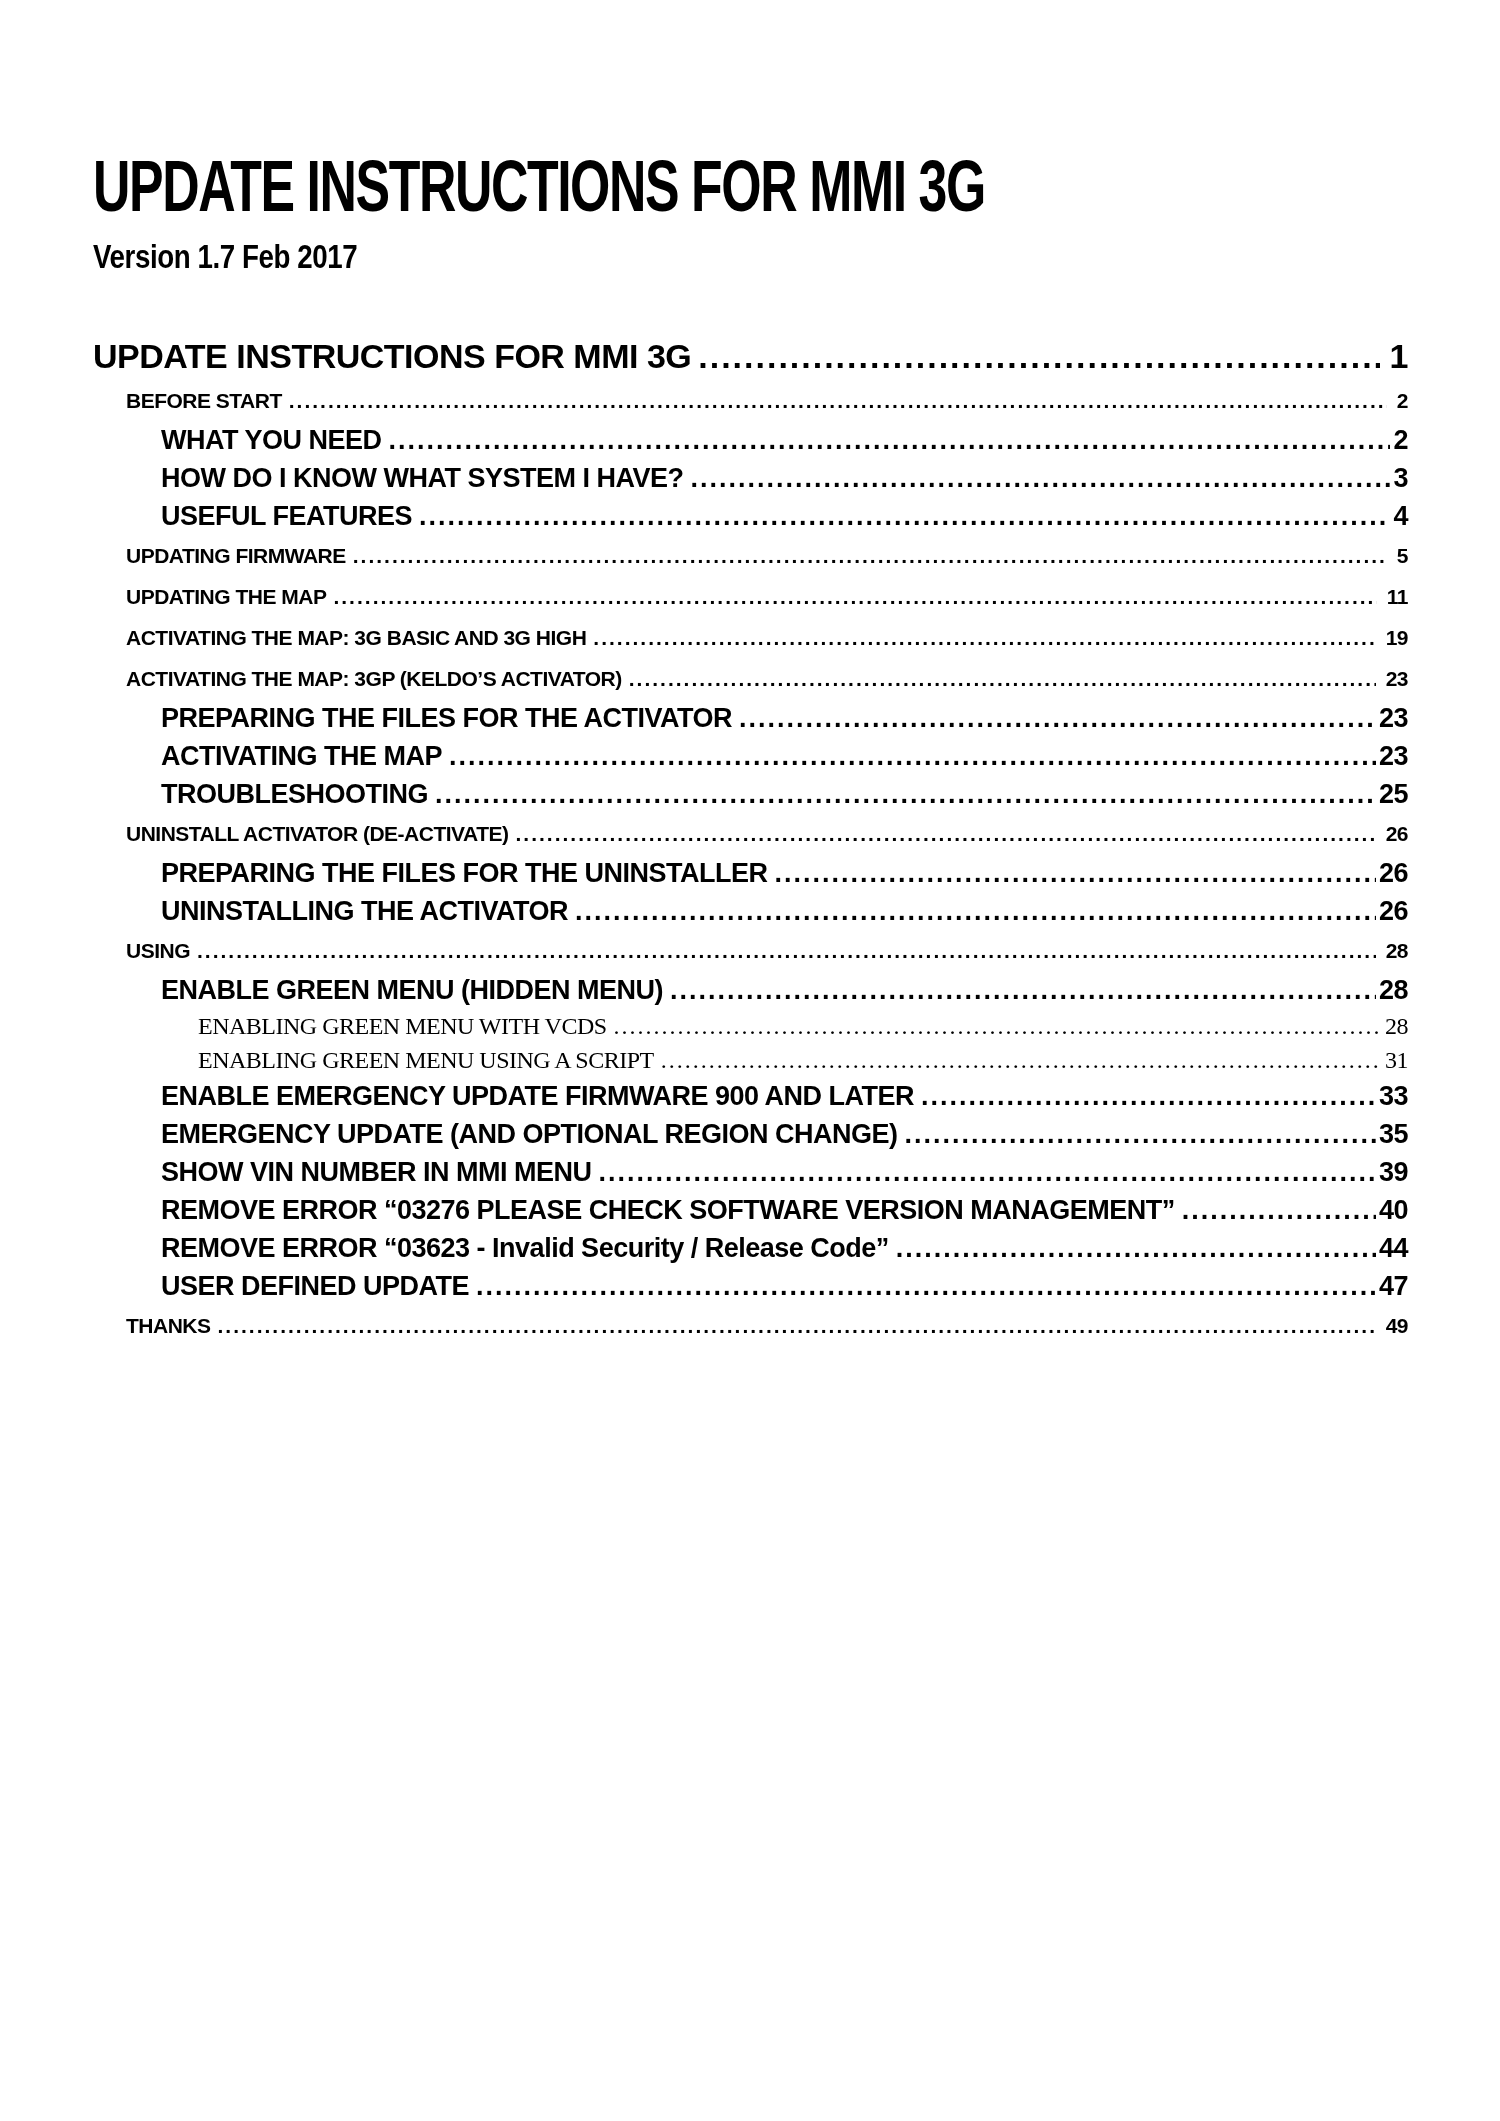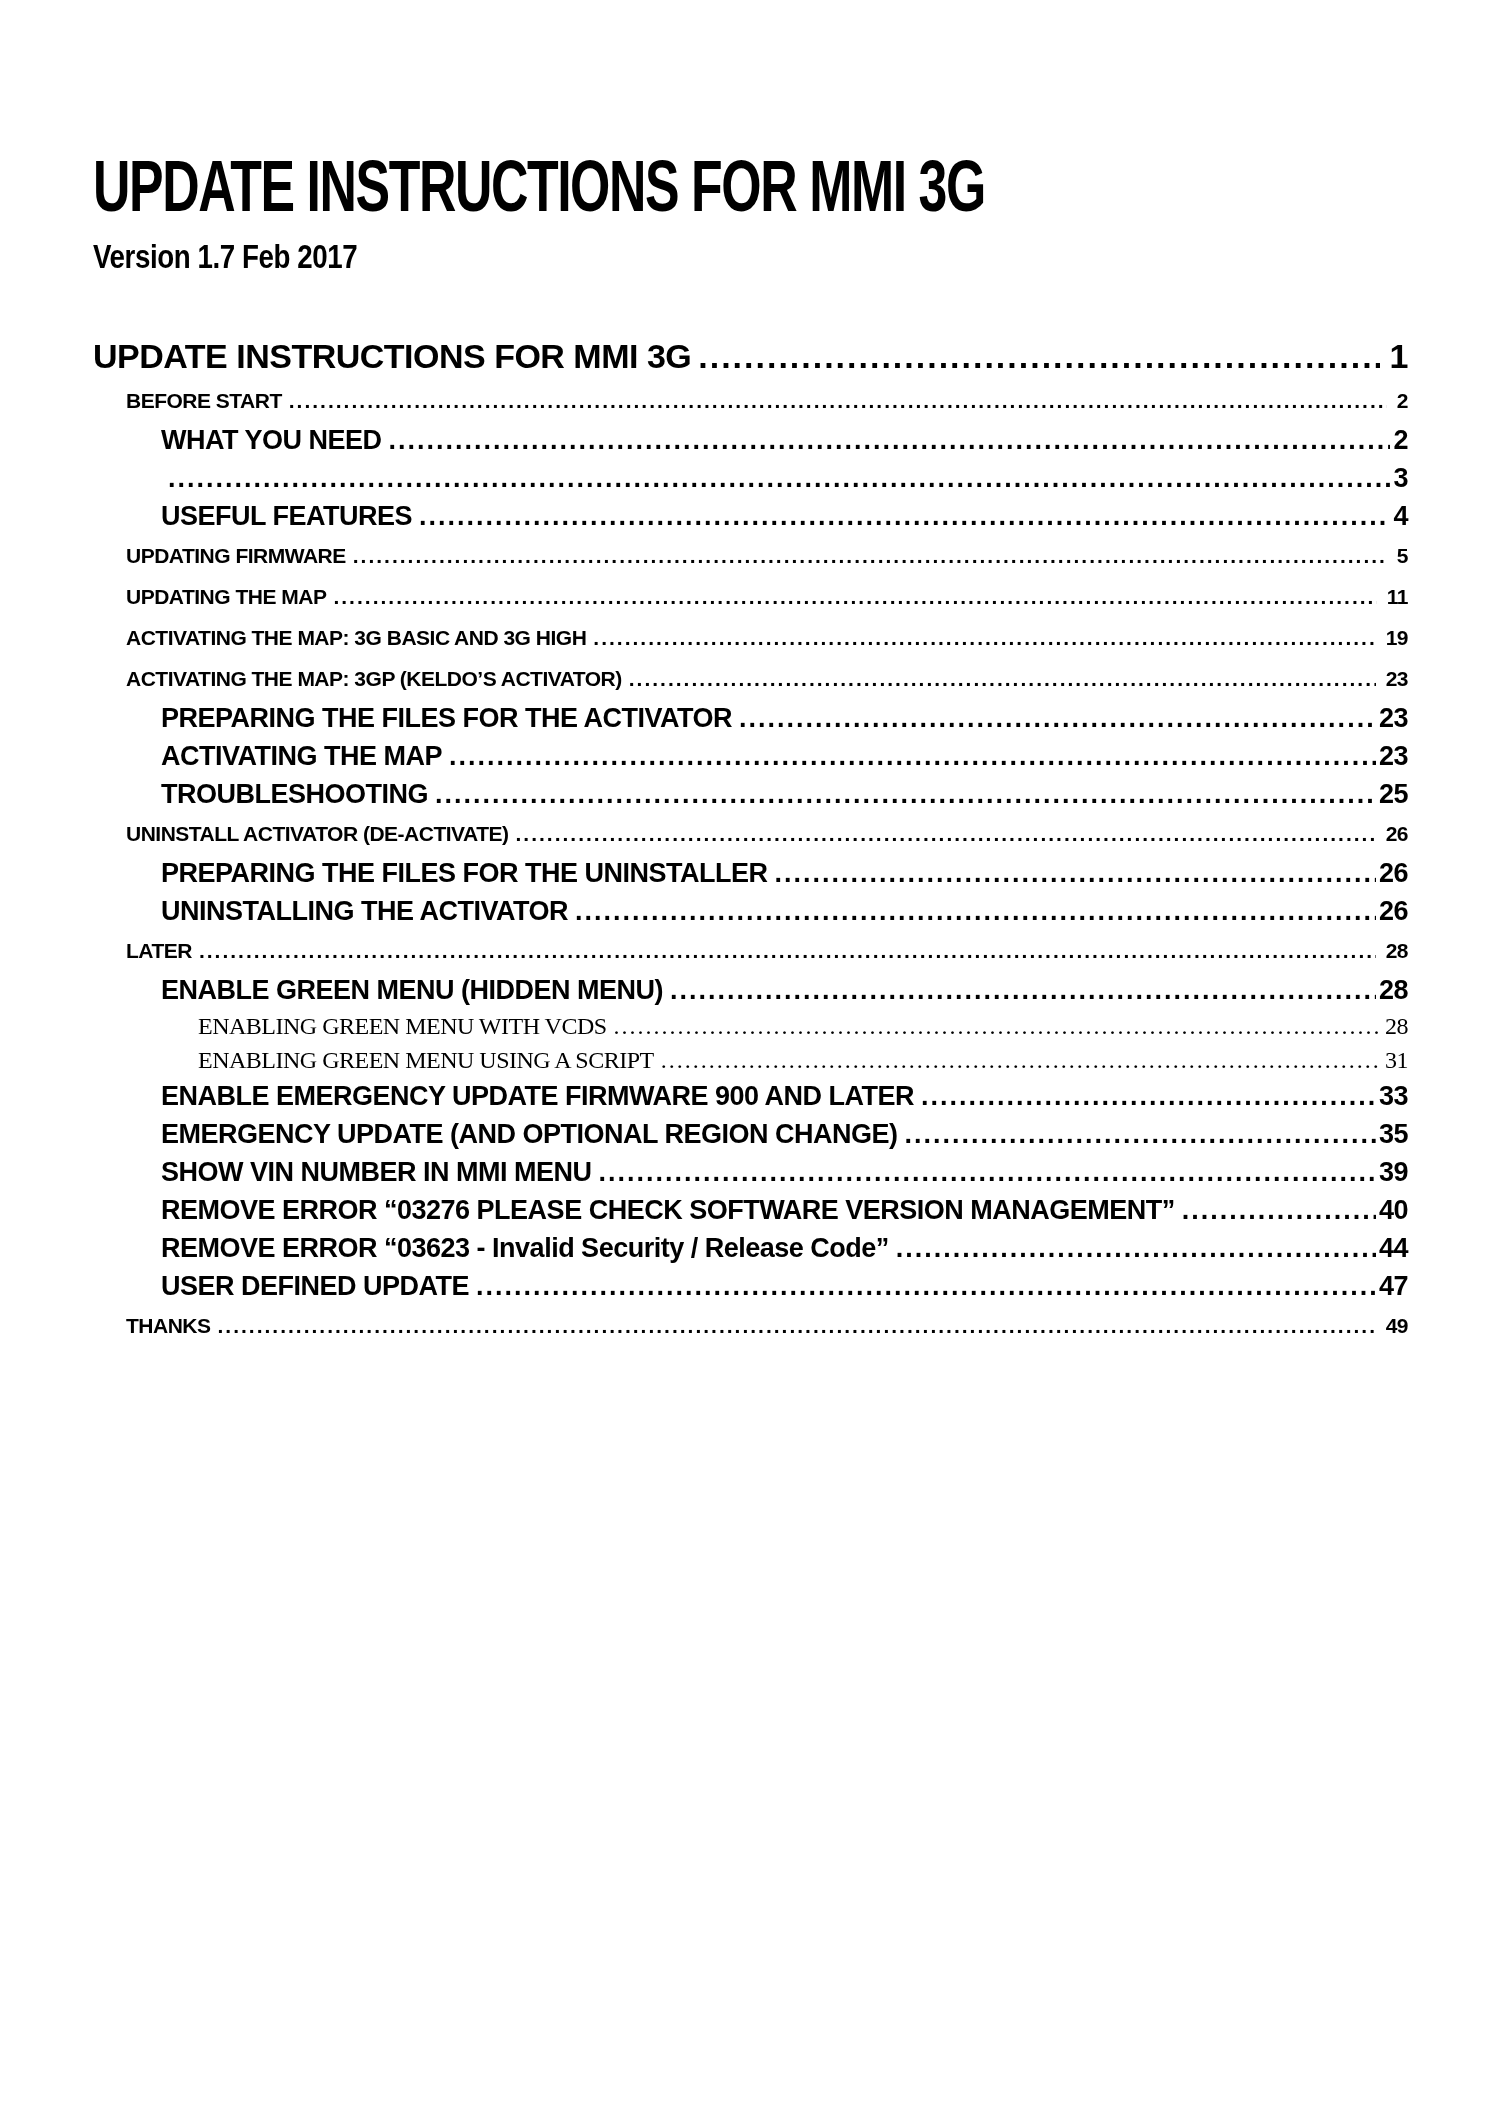--- a/index.html
+++ b/index.html
@@ -108,20 +108,21 @@
     <span class="label">BEFORE START</span>
     <span class="dots"></span>
     <span class="pg">2</span>
   </div>
         <div class="toc-row lvl2">
     <span class="label">WHAT YOU NEED</span>
     <span class="dots"></span>
     <span class="pg">2</span>
   </div>
         <div class="toc-row lvl2">
+    <span class="label">HOW DO I KNOW WHAT SYSTEM I HAVE?</span>
     <span class="dots"></span>
     <span class="pg">3</span>
   </div>
         <div class="toc-row lvl2">
     <span class="label">USEFUL FEATURES</span>
     <span class="dots"></span>
     <span class="pg">4</span>
   </div>
         <div class="toc-row lvl1">
     <span class="label">UPDATING FIRMWARE</span>
@@ -167,21 +168,21 @@
     <span class="label">PREPARING THE FILES FOR THE UNINSTALLER</span>
     <span class="dots"></span>
     <span class="pg">26</span>
   </div>
         <div class="toc-row lvl2">
     <span class="label">UNINSTALLING THE ACTIVATOR</span>
     <span class="dots"></span>
     <span class="pg">26</span>
   </div>
         <div class="toc-row lvl1">
-    <span class="label">LATER</span>
+    <span class="label">USING</span>
     <span class="dots"></span>
     <span class="pg">28</span>
   </div>
         <div class="toc-row lvl2">
     <span class="label">ENABLE GREEN MENU (HIDDEN MENU)</span>
     <span class="dots"></span>
     <span class="pg">28</span>
   </div>
         <div class="toc-row lvl3">
     <span class="label">ENABLING GREEN MENU WITH VCDS</span>

